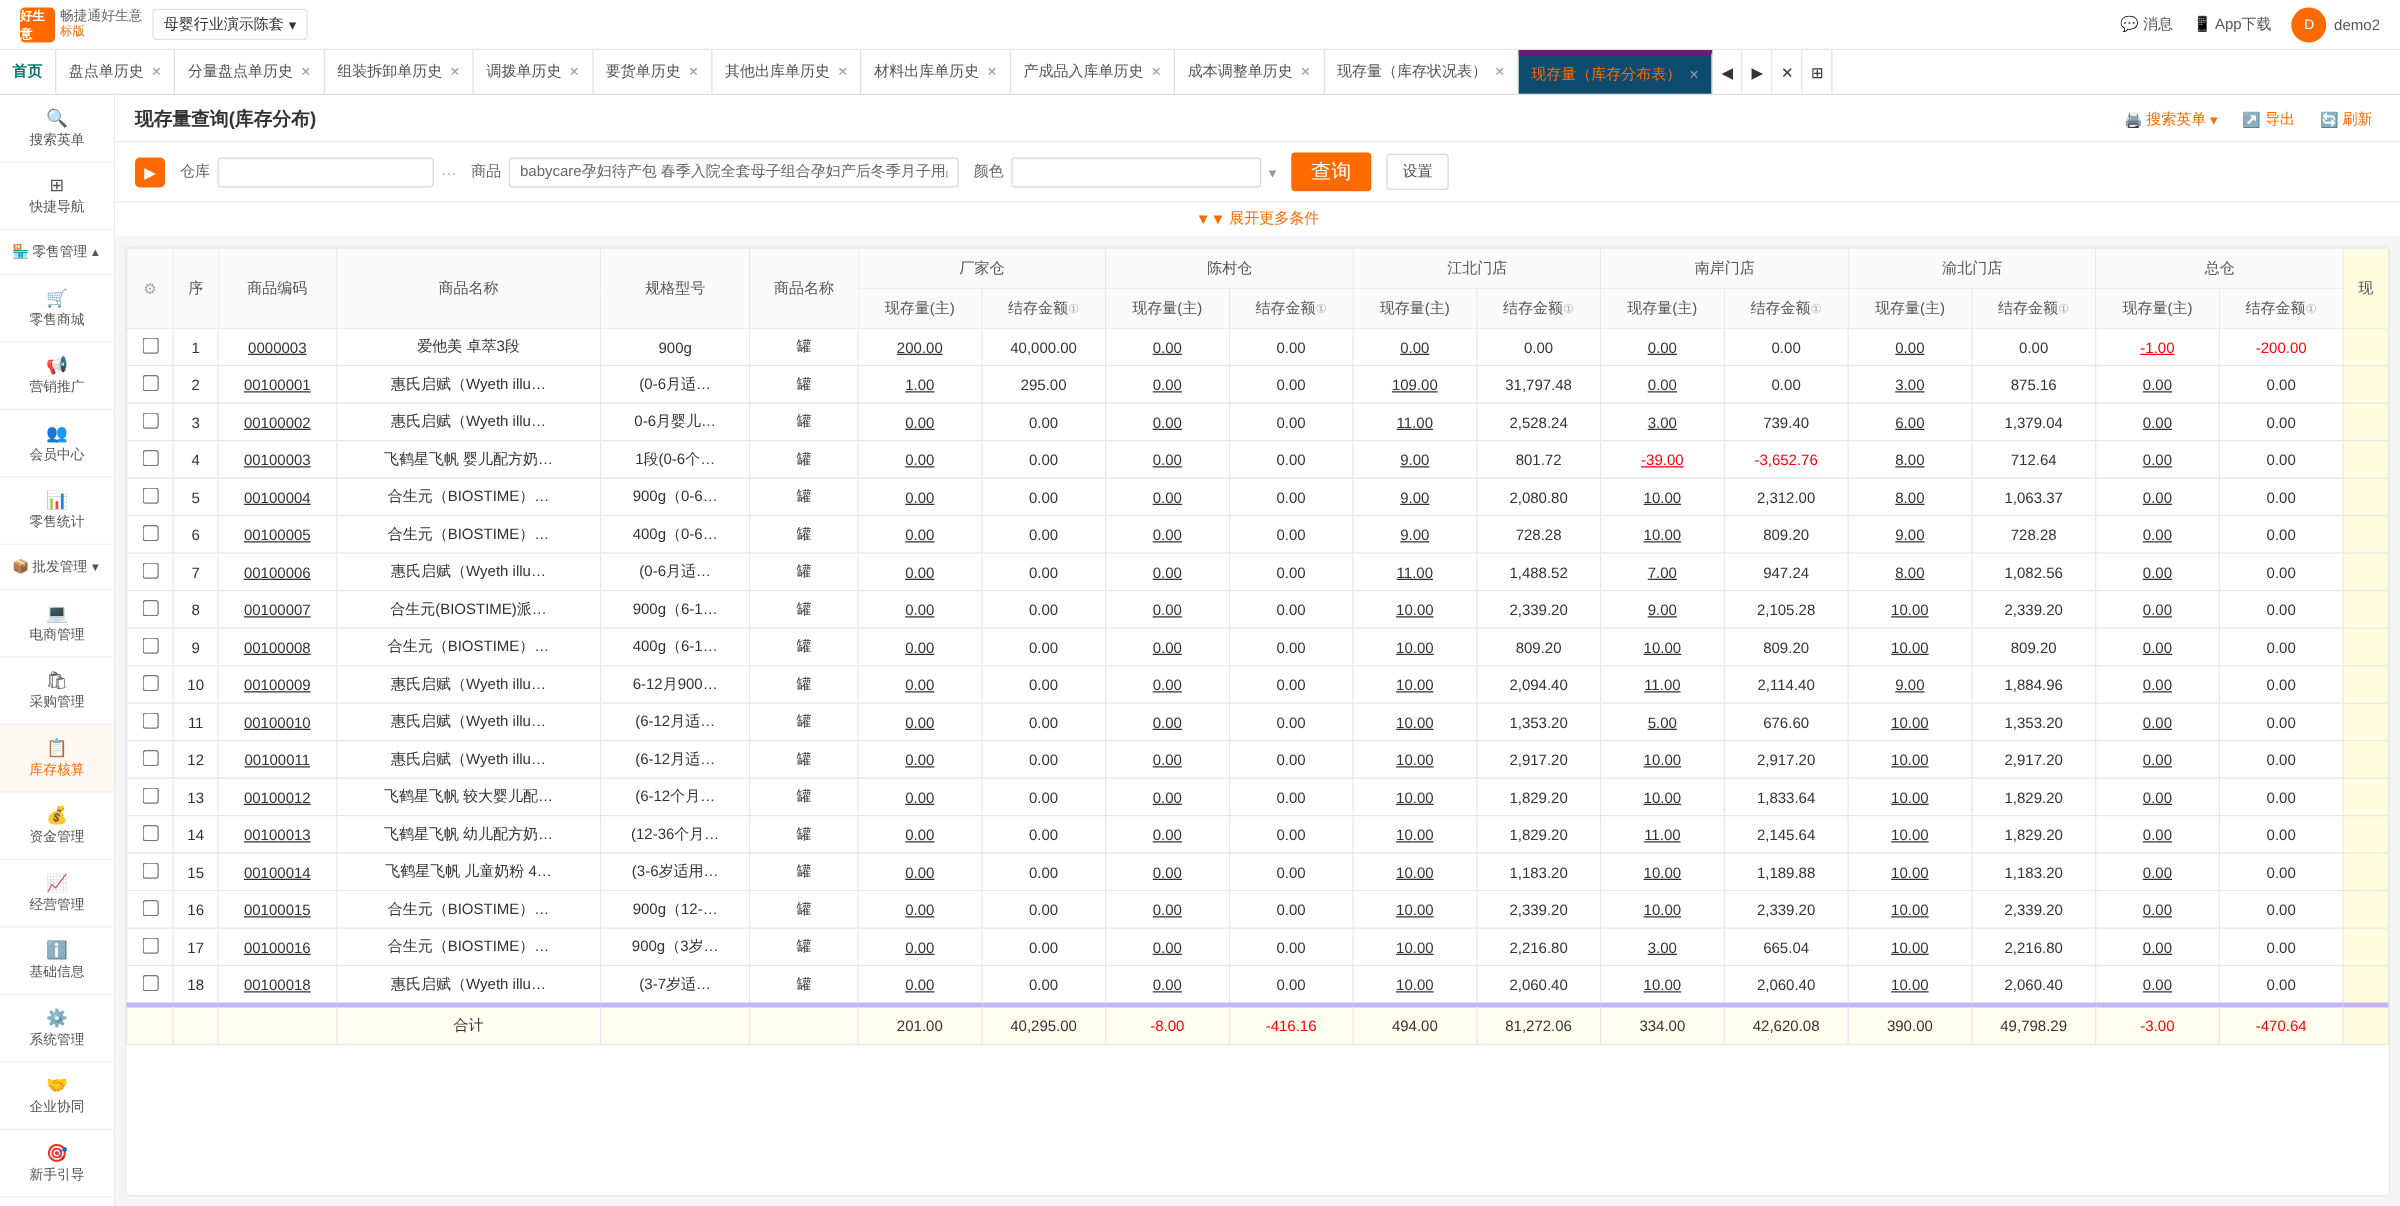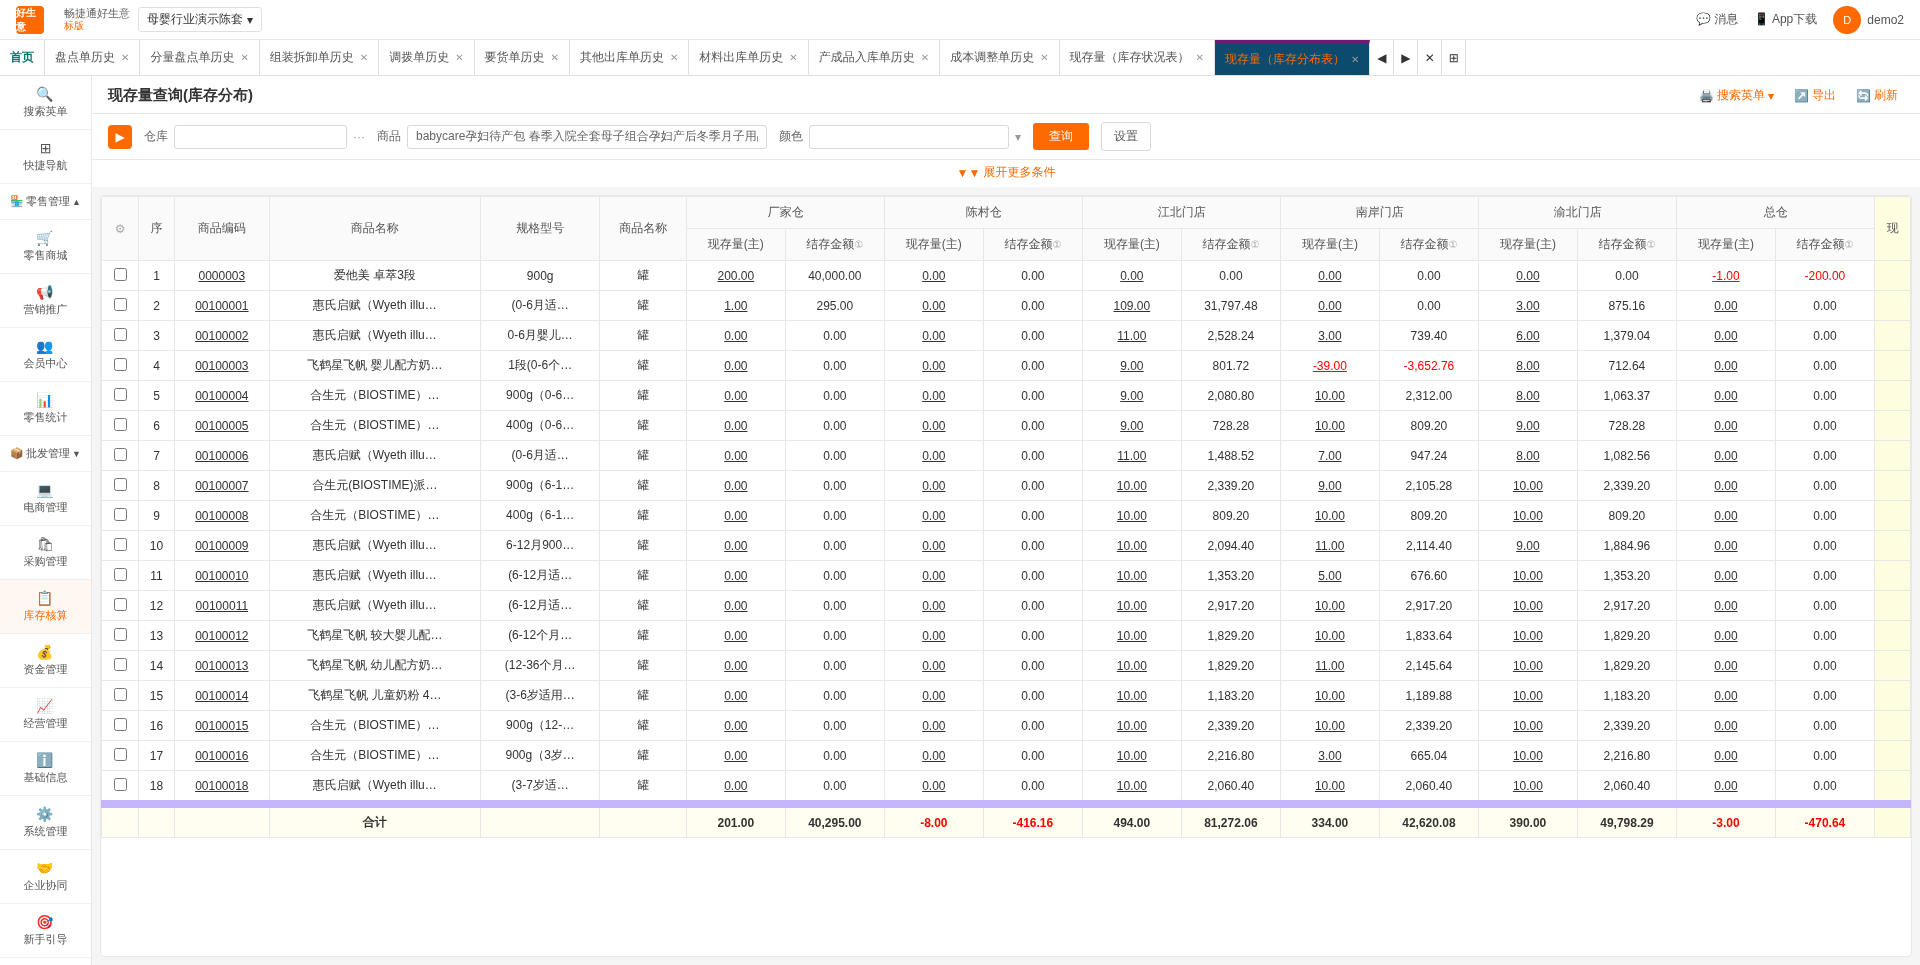--- a/index.html
+++ b/index.html
@@ -9,21 +9,21 @@
     .top-bar {
       height: 40px;
       background: #fff;
       display: flex;
       align-items: center;
       justify-content: space-between;
       padding: 0 16px;
       border-bottom: 1px solid #e8e8e8;
     }
     .top-bar-left { display: flex; align-items: center; gap: 8px; }
-    .logo-area { display: flex; align-items: center; gap: 20px; }
+    .logo-area { display: flex; align-items: center; gap: 4px; }
     .logo-icon { width: 28px; height: 28px; background: #ff6a00; border-radius: 4px; display: flex; align-items: center; justify-content: center; color: white; font-size: 10px; font-weight: bold; }
     .logo-text { font-size: 11px; color: #666; line-height: 1.2; }
     .top-bar-right { display: flex; align-items: center; gap: 16px; font-size: 12px; color: #555; }
     .top-bar-right span { cursor: pointer; }
     .user-avatar { width: 28px; height: 28px; border-radius: 50%; background: #ff6a00; display: flex; align-items: center; justify-content: center; color: white; font-size: 11px; }
 
     
     .tab-bar {
       height: 36px;
       background: #fff;
@@ -155,21 +155,21 @@
       color: #666;
     }
     .filter-dotted { color: #999; }
     .btn-orange {
       background: #ff6a00;
       color: white;
       border: none;
       border-radius: 3px;
       padding: 5px 16px;
       cursor: pointer;
-      font-size: 12px;
+      font-size: 16px;
     }
     .btn-white {
       background: #fff;
       color: #555;
       border: 1px solid #d9d9d9;
       border-radius: 3px;
       padding: 5px 12px;
       cursor: pointer;
       font-size: 12px;
     }
@@ -219,22 +219,22 @@
     }
     .data-table td {
       border: 1px solid #e8e8e8;
       padding: 6px 6px;
       text-align: center;
       white-space: nowrap;
       color: #333;
     }
     .data-table tr.summary td {
       background: #fffef0;
-      font-weight: bold;
-      border-top: 8px solid #c4b5fd;
+      font-weight: normal;
+      border-top: 4px solid #c4b5fd;
     }
     .col-num { color: #999; width: 36px; }
     .underline { text-decoration: underline; cursor: pointer; }
     .gear-icon { color: #aaa; cursor: pointer; }
     .info-icon { color: #aaa; font-size: 10px; cursor: pointer; }
     .header-group-cell {
       background: #fafafa;
       font-weight: 500;
       color: #555;
     }

